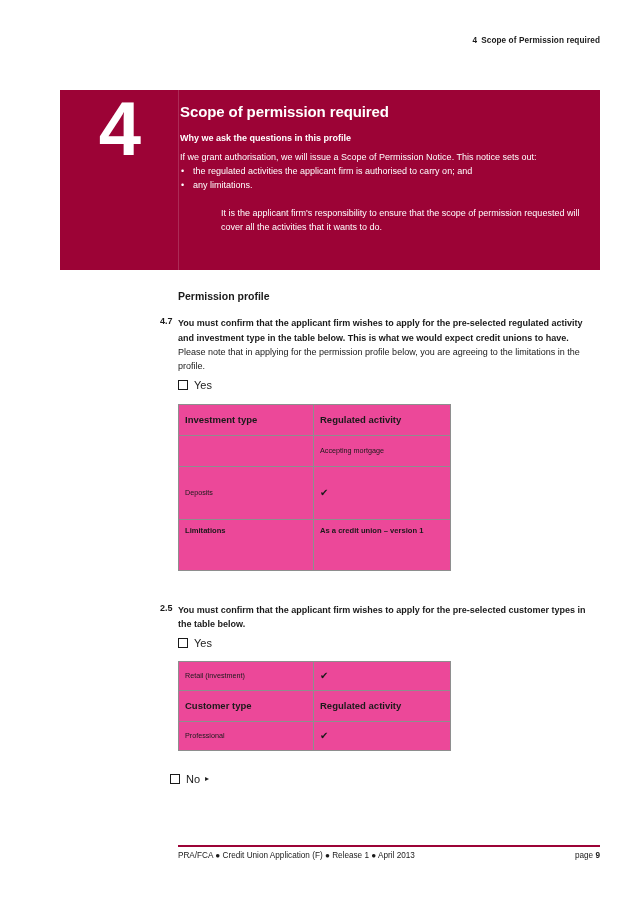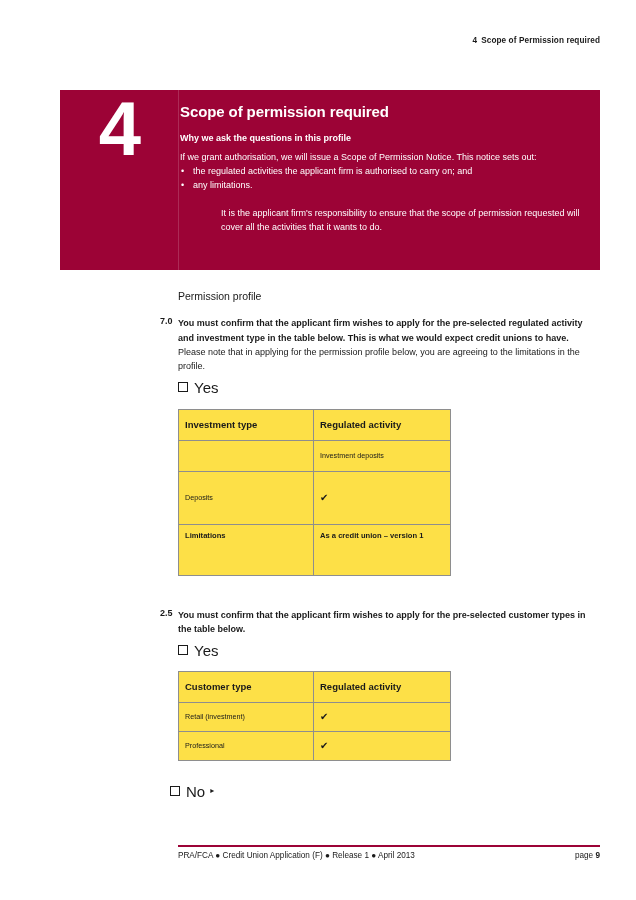--- a/index.html
+++ b/index.html
@@ -111,21 +111,21 @@
   
   .content {
     position: absolute;
     left: 60px;
     top: 290px;
     width: 540px;
   }
 
   .section-title {
     font-size: 10.5px;
-    font-weight: normal;
+    font-weight: bold;
     margin: 0 0 14px 118px;
   }
 
   .question {
     position: relative;
     margin-left: 100px;
     margin-bottom: 0;
   }
   .q-num {
     position: absolute;
@@ -158,34 +158,34 @@
   }
   .checkbox {
     display: inline-block;
     width: 8px;
     height: 8px;
     border: 1px solid #1a1a1a;
     margin-right: 6px;
     flex: none;
     background: #fff;
   }
-  .cb-label { font-size: 15px; text-align: center; }
+  .cb-label { font-size: 11px; text-align: center; }
   .arrow-mark {
     margin: 0 7px 0 5px;
     font-size: 8px;
     line-height: 1;
     color: #1a1a1a;
   }
 
   
   .doc-table {
     border-collapse: collapse;
     table-layout: fixed;
     margin-left: 118px;
-    background: #fde047;
+    background: #ec4899;
   }
   .doc-table td, .doc-table th {
     border: 1px solid #8e8e8e;
     padding: 4px 6px;
     vertical-align: middle;
     text-align: left;
   }
   .doc-table .col-a { width: 122px; }
   .doc-table .col-b { width: 124px; }
   .th-cell {
@@ -255,40 +255,40 @@
     </ul>
     <p class="banner-text spaced">It is the applicant firm's responsibility to ensure that the scope of permission requested will cover all the activities that it wants to do.</p>
   </div>
 </div>
 
 <div class="content">
 
   <h2 class="section-title">Permission profile</h2>
 
   <div class="question">
-    <div class="q-num">7.0</div>
+    <div class="q-num">4.7</div>
     <div class="q-body">
       <p class="q-bold">You must confirm that the applicant firm wishes to apply for the pre-selected regulated activity and investment type in the table below. This is what we would expect credit unions to have.</p>
       <p class="q-plain">Please note that in applying for the permission profile below, you are agreeing to the limitations in the profile.</p>
       <div class="checkbox-row">
         <span class="checkbox"></span>
         <span class="cb-label">Yes</span>
       </div>
     </div>
   </div>
 
   <table class="doc-table" style="margin-top:13px;">
     <tbody>
       <tr>
         <td class="col-a th-cell" style="height:22px;">Investment type</td>
         <td class="col-b th-cell">Regulated activity</td>
       </tr>
       <tr>
         <td class="col-a cell-small" style="height:22px;"></td>
-        <td class="col-b cell-small">Investment deposits</td>
+        <td class="col-b cell-small">Accepting mortgage</td>
       </tr>
       <tr>
         <td class="col-a cell-small" style="height:44px;">Deposits</td>
         <td class="col-b tick">✔</td>
       </tr>
       <tr>
         <td class="col-a cell-bold" style="height:40px;vertical-align:top;padding-top:6px;">Limitations</td>
         <td class="col-b cell-bold" style="vertical-align:top;padding-top:6px;">As a credit union – version 1</td>
       </tr>
     </tbody>
@@ -302,26 +302,26 @@
       <div class="checkbox-row">
         <span class="checkbox"></span>
         <span class="cb-label">Yes</span>
       </div>
     </div>
   </div>
 
   <table class="doc-table" style="margin-top:12px;">
     <tbody>
       <tr>
+        <td class="col-a cell-small" style="height:20px;">Retail (investment)</td>
+        <td class="col-b tick">✔</td>
+      </tr>
+      <tr>
         <td class="col-a th-cell" style="height:22px;">Customer type</td>
         <td class="col-b th-cell">Regulated activity</td>
-      </tr>
-      <tr>
-        <td class="col-a cell-small" style="height:20px;">Retail (investment)</td>
-        <td class="col-b tick">✔</td>
       </tr>
       <tr>
         <td class="col-a cell-small" style="height:20px;">Professional</td>
         <td class="col-b tick">✔</td>
       </tr>
     </tbody>
   </table>
 
   <div class="checkbox-row" style="margin-left:110px;margin-top:22px;">
     <span class="checkbox"></span>

